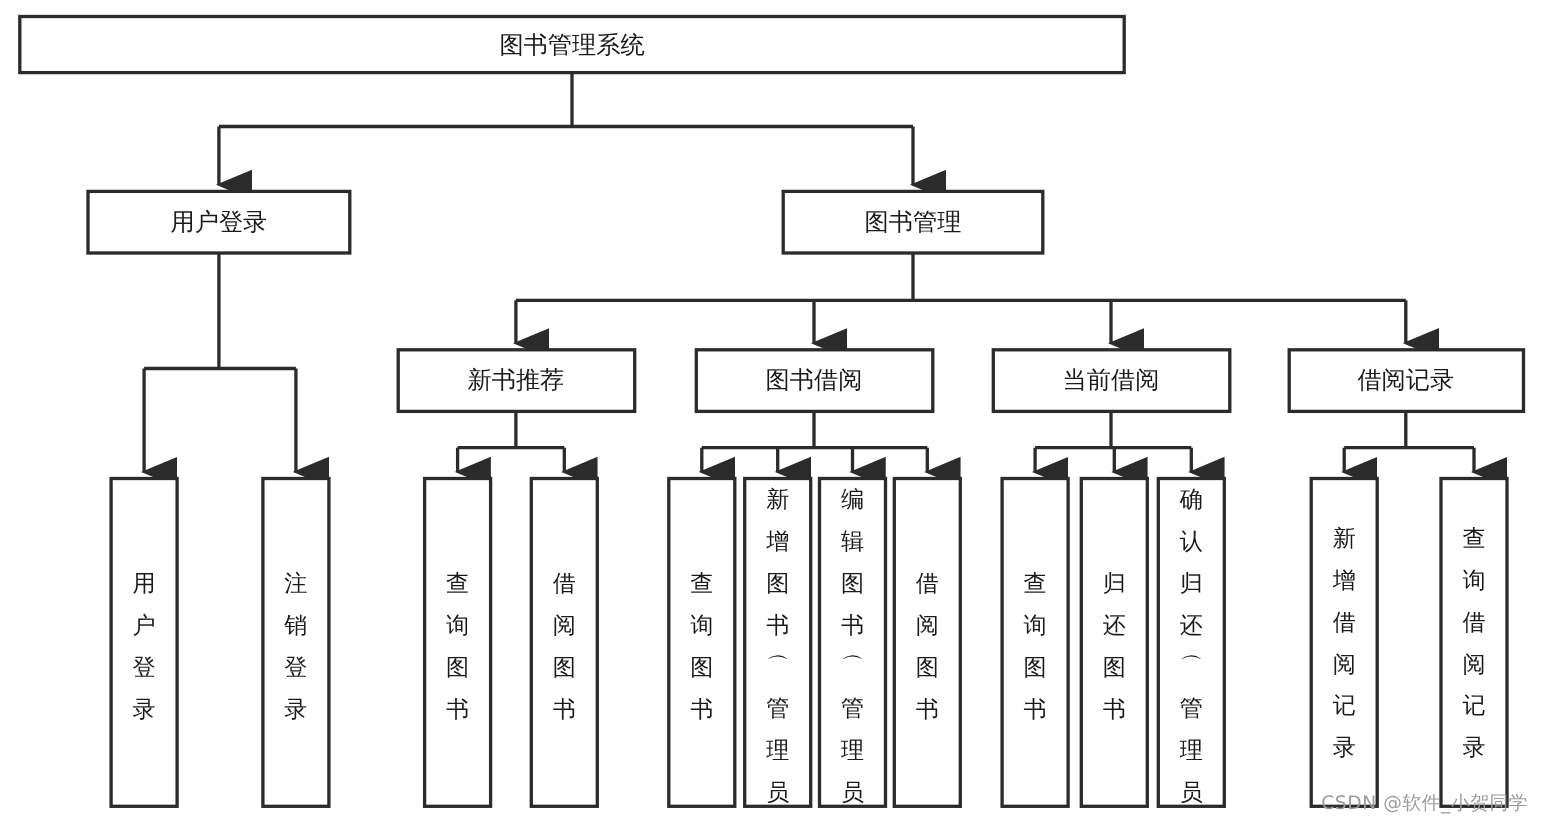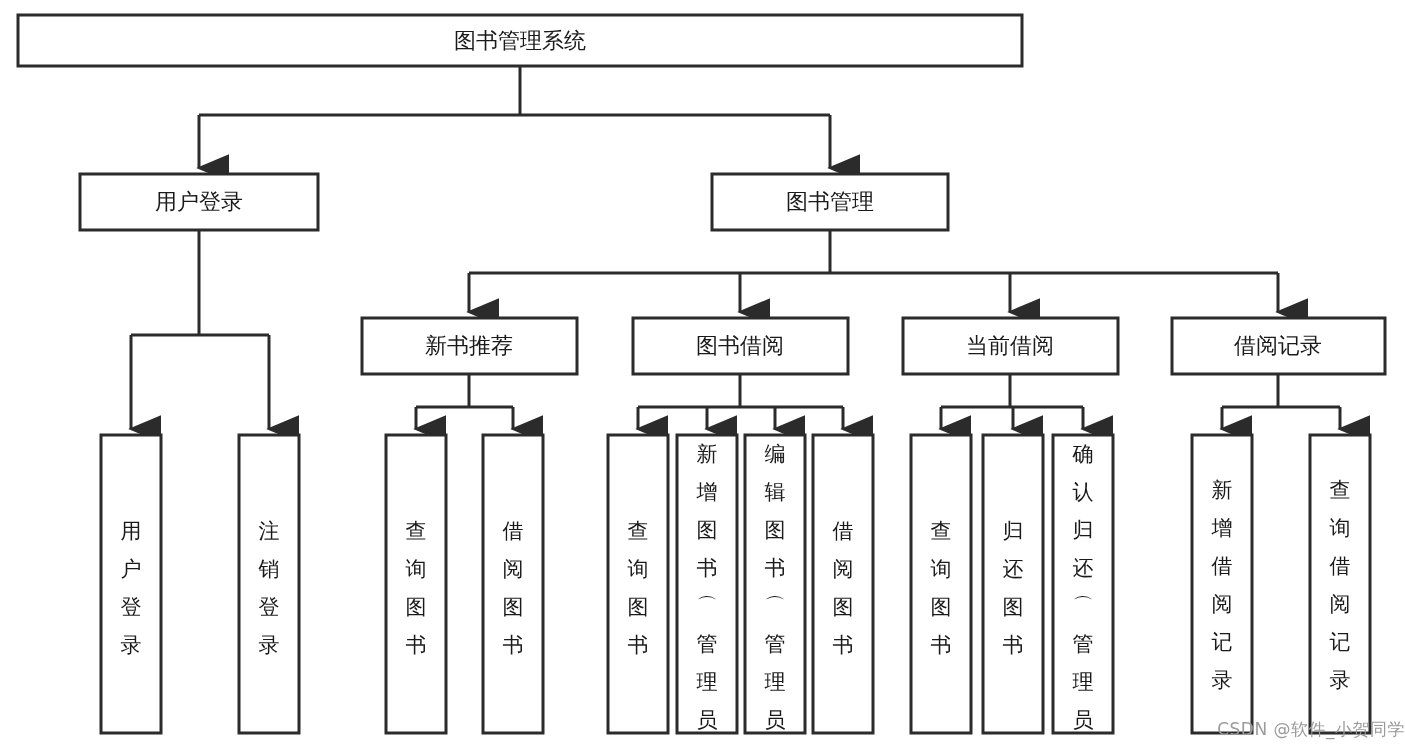--- a/index.html
+++ b/index.html
@@ -41,21 +41,21 @@
     stroke: #2b2b2b;
     stroke-width: 3;
     fill: none;
   }
   .arrow-head {
     fill: #2b2b2b;
     stroke: none;
   }
   .watermark-text {
     position: absolute;
-    right: 0;
+    right: 16px;
     bottom: 6px;
     font-family: "DejaVu Sans", "Liberation Sans", sans-serif;
     font-size: 17px;
     color: #9b9b9b;
     white-space: nowrap;
     letter-spacing: 0.5px;
   }
 </style>
 </head>
 <body>

